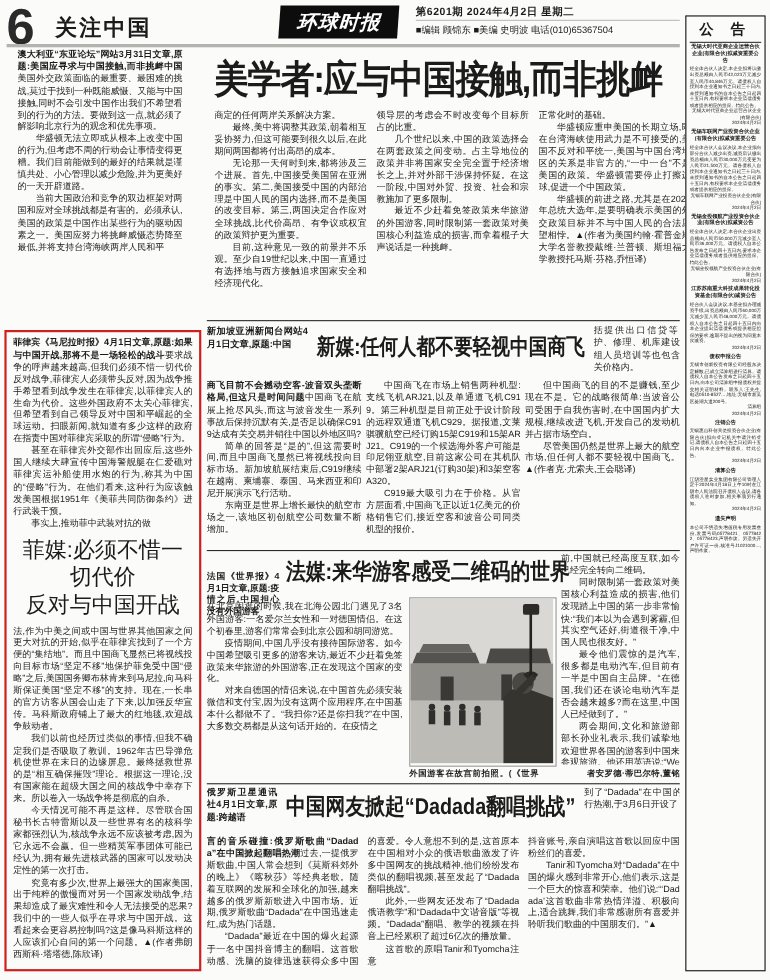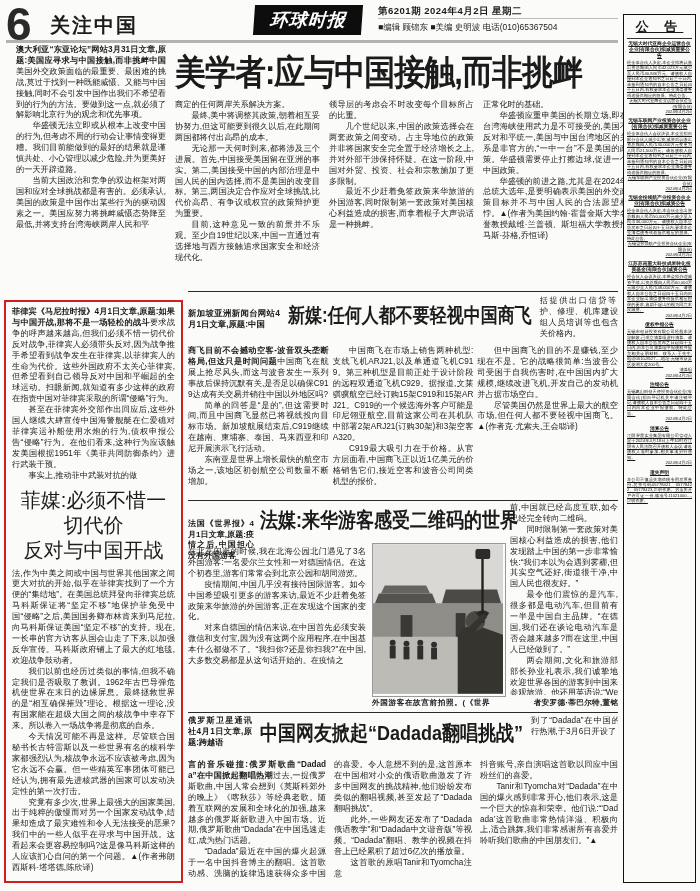--- a/index.html
+++ b/index.html
@@ -19,33 +19,33 @@
   .hrule{position:absolute;left:6px;top:40px;width:612px;border-top:3px solid #b3b3b0;}
   
   .bodytxt{font-size:8.2px;line-height:1.33;text-align:justify;word-break:break-all;}
   .para{margin:0;text-indent:2em;}
   .ni{text-indent:0;}
   .lede{font-weight:bold;}
   .rule{position:absolute;left:188px;width:430px;border-top:1.5px solid #2a2a2a;}
   
   .a1{position:absolute;left:16px;top:45px;width:612px;height:243px;display:flex;gap:9px;overflow:hidden;}
   .a1 .colA{width:150px;flex:none;overflow:hidden;}
-  .a1 .right{flex:1;display:flex;flex-direction:column;}
+  .a1 .right{flex:1;display:flex;flex-direction:column;margin-left:20px;}
   .a1 .hl{font-size:31px;font-weight:900;white-space:nowrap;letter-spacing:-1px;
           transform:scaleY(1.12);transform-origin:left top;margin:4px 0 10px 0;}
   .a1 .cols{display:flex;gap:9px;flex:1;overflow:hidden;}
   .a1 .cols>div{flex:1;overflow:hidden;}
   
   .phbox{position:absolute;left:4px;top:300px;width:179px;height:583px;border:2px solid #cf1f1f;
          box-sizing:border-box;padding:5px 6px;overflow:hidden;}
   .phbox .hl{font-size:20px;font-weight:400;text-align:center;line-height:1.25;margin:6px 0;}
   
   .a2{position:absolute;left:188px;top:296px;width:430px;height:200px;overflow:hidden;}
   .a2 .top{display:flex;gap:8px;height:50px;}
-  .a2 .ldL{width:92px;flex:none;font-size:8.4px;margin-top:12px;}
+  .a2 .ldL{width:92px;flex:none;font-size:8.4px;}
   .a2 .hl{flex:1;font-size:17px;font-weight:900;white-space:nowrap;text-align:center;
           transform:scaleY(1.18);transform-origin:center top;padding-top:6px;}
   .a2 .sdR{width:96px;flex:none;}
   .a2 .cols{display:flex;gap:4px;height:148px;overflow:hidden;}
   .a2 .cols>div{flex:1;overflow:hidden;}
   
   .a3{position:absolute;left:188px;top:503px;width:430px;height:206px;overflow:hidden;}
   .a3 .lede{position:absolute;left:0;top:16px;width:66px;font-size:8px;}
   .a3 .hl{position:absolute;left:72px;top:4px;width:238px;font-size:18px;font-weight:900;
           white-space:nowrap;transform:scaleY(1.15);transform-origin:left top;}
@@ -58,21 +58,21 @@
   .a4{position:absolute;left:188px;top:716px;width:430px;height:167px;overflow:hidden;}
   .a4 .top{display:flex;gap:8px;height:44px;}
   .a4 .ldL{width:64px;flex:none;font-size:8.2px;}
   .a4 .hl{flex:1;font-size:18px;font-weight:900;white-space:nowrap;text-align:center;
           transform:scaleY(1.15);transform-origin:center top;padding-top:4px;}
   .a4 .sdR{width:98px;flex:none;}
   .a4 .cols{display:flex;gap:8px;height:120px;overflow:hidden;}
   .a4 .cols>div{flex:1;overflow:hidden;}
   
   .notice{position:absolute;left:623px;top:14px;width:73px;height:869px;border:1.5px solid #111;
-          box-sizing:border-box;padding:3px 3px;overflow:hidden;background:#fbfbf9;text-decoration:underline;}
+          box-sizing:border-box;padding:3px 3px;overflow:hidden;background:#fbfbf9;}
   .ntitle{font-size:13px;font-weight:900;text-align:center;letter-spacing:6px;
           border-bottom:1px solid #333;padding-bottom:2px;margin-bottom:2px;}
   .nblock{margin-bottom:4px;}
   .nhead{font-size:4.8px;font-weight:bold;text-align:center;line-height:1.25;margin-bottom:1px;}
   .nbody{font-size:4.2px;line-height:1.3;text-align:justify;word-break:break-all;color:#222;}
   .nsig{font-size:4.2px;line-height:1.3;text-align:right;white-space:pre-line;color:#222;}
   .byline{font-weight:bold;}
 </style>
 </head>
 <body>
@@ -123,28 +123,28 @@
               <p class="para">华盛顿的前进之路,尤其是在2024年总统大选年,是要明确表示美国的外交政策目标并不与中国人民的合法愿望相悖。▲(作者为美国约翰·霍普金斯大学名誉教授戴维·兰普顿、斯坦福大学教授托马斯·芬格,乔恒译)</p>
             </div>
         </div>
       </div>
     </div>
   </div>
 
   <div class="phbox bodytxt">
     <p class="para ni"><b class="lede">菲律宾《马尼拉时报》4月1日文章,原题:如果与中国开战,那将不是一场轻松的战斗</b><span>要求战争的呼声越来越高,但我们必须不惜一切代价反对战争,菲律宾人必须带头反对,因为战争推手希望看到战争发生在菲律宾,以菲律宾人的生命为代价。这些外国政府不太关心菲律宾,但希望看到自己领导反对中国和平崛起的全球运动。扫眼新闻,就知道有多少这样的政府在指责中国对菲律宾采取的所谓“侵略”行为。</span></p>
     <div>
-        <p class="para">甚至在菲律宾外交部作出回应后,这些外国人继续大肆宣传中国海警舰艇在仁爱礁对菲律宾运补船使用水炮的行为,债权申报公告“侵略”行为。在他们看来,这种行为应该触发美国根据1951年《美菲共同防御条约》进行武装干预。</p>
+        <p class="para">甚至在菲律宾外交部作出回应后,这些外国人继续大肆宣传中国海警舰艇在仁爱礁对菲律宾运补船使用水炮的行为,称其为中国的“侵略”行为。在他们看来,这种行为应该触发美国根据1951年《美菲共同防御条约》进行武装干预。</p>
         <p class="para">事实上,推动菲中武装对抗的做</p>
       </div>
     <div class="hl">
       <div>菲媒:必须不惜一切代价</div>
       <div>反对与中国开战</div>
     </div>
-    <p class="para ni">法,作为中美之间或中国与世界其他国家之间更大对抗的开始,似乎在菲律宾找到了一个方便的“集结地”。在美国总统拜登向菲律宾总统马科斯保证将“坚定不移”地保护菲免受中国“侵略”之后,美国国务卿布林肯来到马尼拉,向马科斯保证美国“坚定不移”的支持。现在,一长串的官方访客从国会山走了下来,以加强反华宣传。马科斯政府铺上了最大的红地毯,欢迎战争鼓动者。</p>
+    <p class="para ni">法,作为中美之间或中国与世界其他国家之间更大对抗的开始,似乎在菲律宾找到了一个方便的“集结地”。而且中国商飞显然已将视线投向目标市场“坚定不移”地保护菲免受中国“侵略”之后,美国国务卿布林肯来到马尼拉,向马科斯保证美国“坚定不移”的支持。现在,一长串的官方访客从国会山走了下来,以加强反华宣传。马科斯政府铺上了最大的红地毯,欢迎战争鼓动者。</p>
     <div>
         <p class="para">我们以前也经历过类似的事情,但我不确定我们是否吸取了教训。1962年古巴导弹危机使世界在末日的边缘屏息。最终拯救世界的是“相互确保摧毁”理论。根据这一理论,没有国家能在超级大国之间的核战争中幸存下来。所以卷入一场战争将是彻底的自杀。</p>
         <p class="para">今天情况可能不再是这样。尽管联合国秘书长古特雷斯以及一些世界有名的核科学家都强烈认为,核战争永远不应该被考虑,因为它永远不会赢。但一些精英军事团体可能已经认为,拥有最先进核武器的国家可以发动决定性的第一次打击。</p>
         <p class="para">究竟有多少次,世界上最强大的国家美国,出于纯粹的傲慢而对另一个国家发动战争,结果却造成了最灾难性和令人无法接受的恶果?我们中的一些人似乎在寻求与中国开战。这看起来会更容易控制吗?这是像马科斯这样的人应该扪心自问的第一个问题。▲(作者弗朗西斯科·塔塔德,陈欣译)</p>
       </div>
   </div>
 
   <div class="rule" style="top:291px"></div>
 
   <div class="a2 bodytxt">

